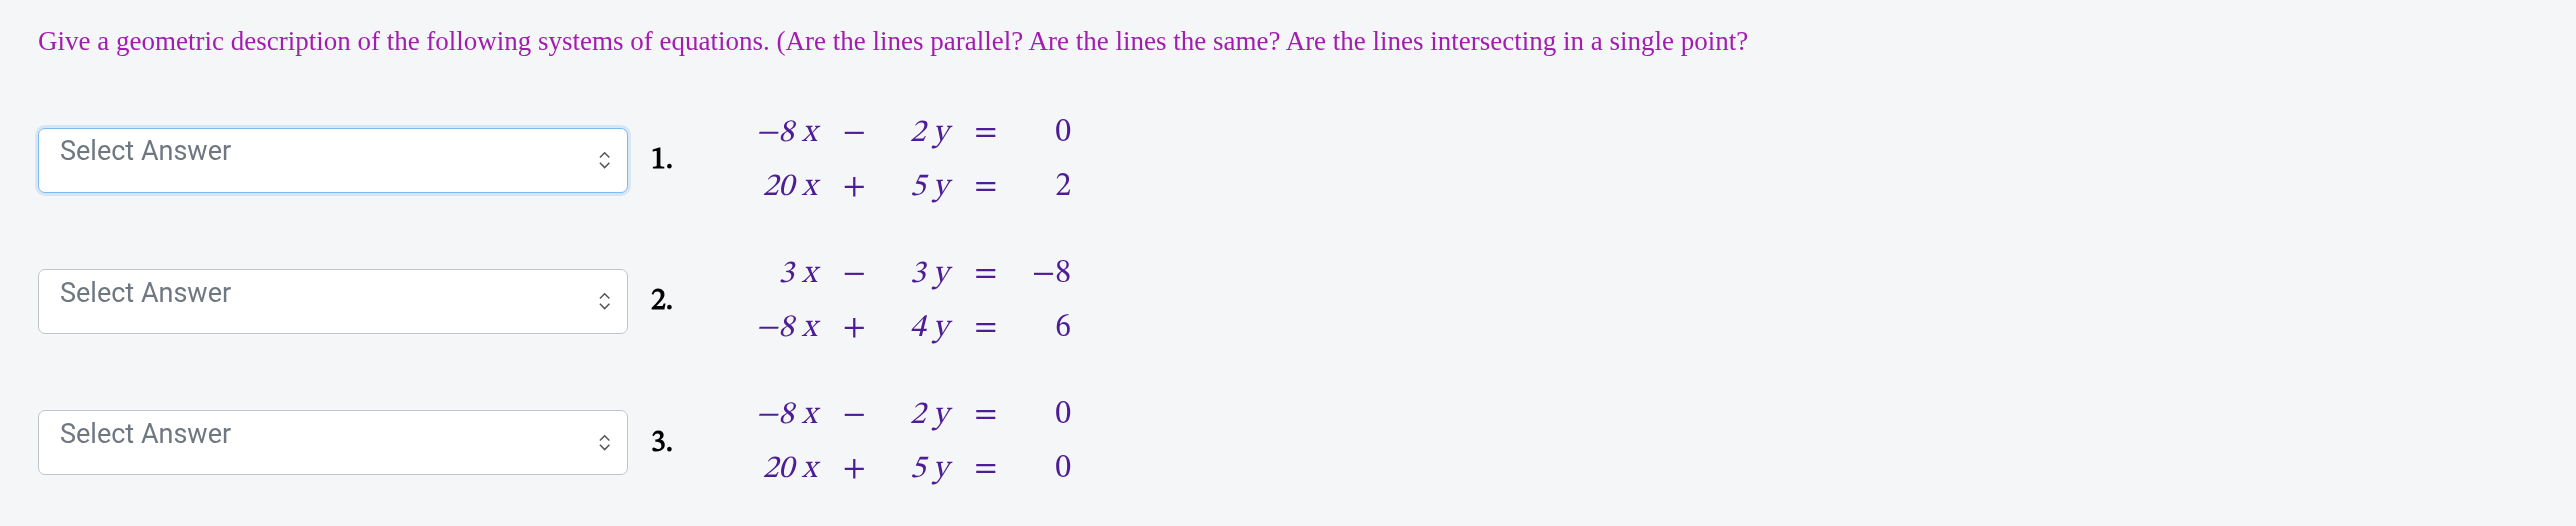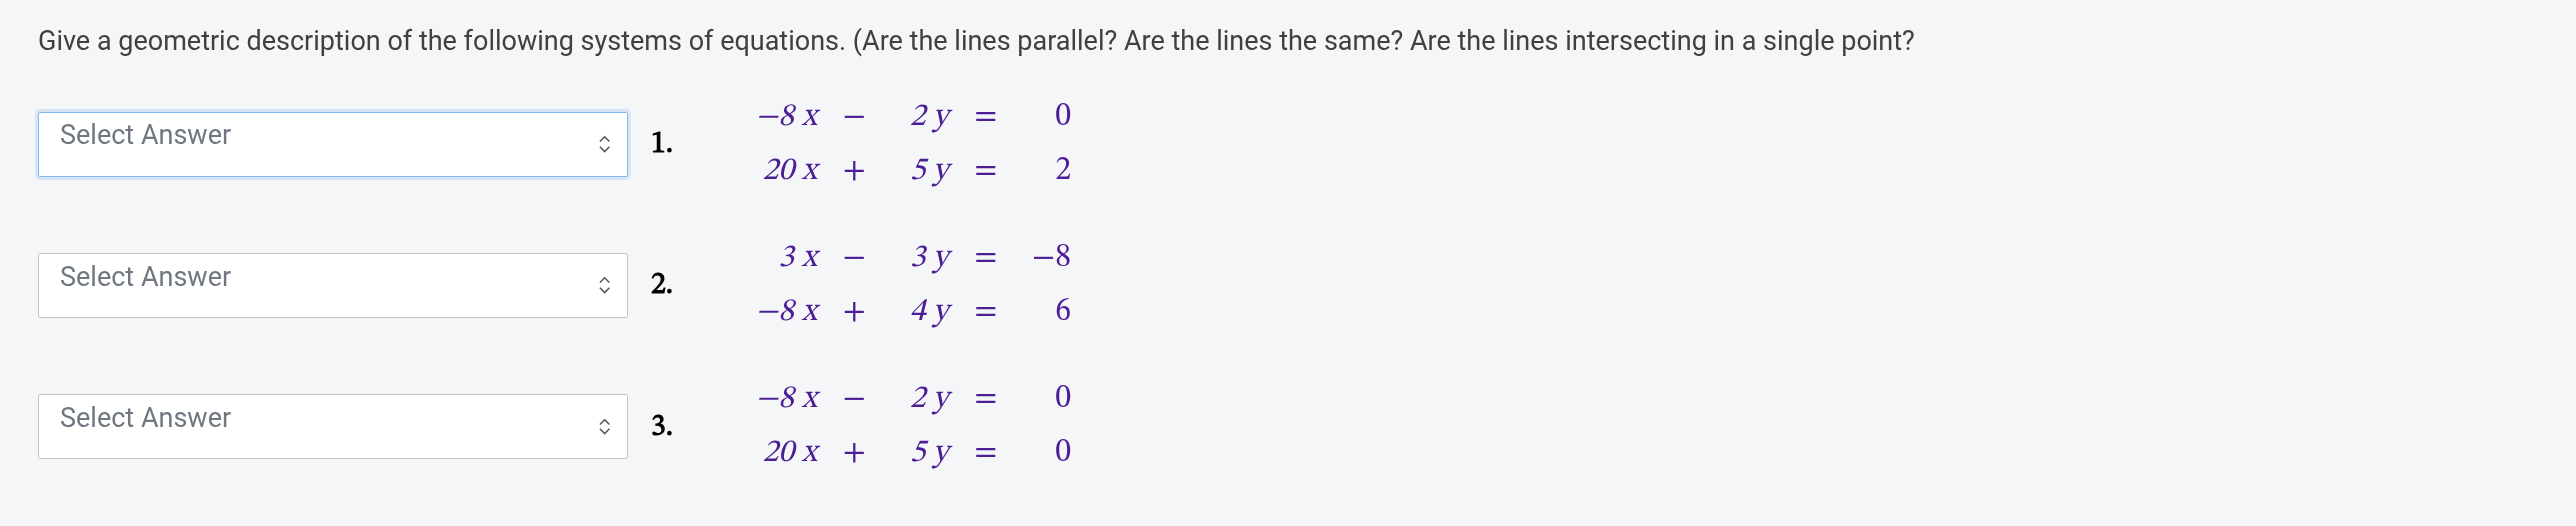--- a/index.html
+++ b/index.html
@@ -6,39 +6,40 @@
   body {
     margin: 0;
     padding: 23px 38px;
     background: #f5f6f7;
     font-family: -apple-system, BlinkMacSystemFont, "Segoe UI", Roboto, "Helvetica Neue", Arial, sans-serif;
     color: #333;
     font-size: 27px;
     line-height: 1.4;
   }
   .prompt {
-    margin-bottom: 34px;
-    color: #404040;
+    margin-bottom: 50px;
+    color: #a21caf;
+    font-family: Liberation Serif, serif;
   }
   .rows { display: flex; flex-direction: column; gap: 42px; }
   .row {
     display: flex;
     align-items: center;
     gap: 23px;
   }
   .select-wrap {
     position: relative;
     width: 590px;
     height: 65px;
   }
   .select-box {
     width: 100%;
     height: 100%;
     border: 1px solid #bfc5cb;
-    border-radius: 2px;
+    border-radius: 7px;
     background: #fff;
     display: flex;
     align-items: center;
     padding: 0 48px 16px 21px;
     color: #6f7780;
     font-size: 27px;
     cursor: pointer;
   }
   .select-box.focused {
     border-color: #7fb9ef;

